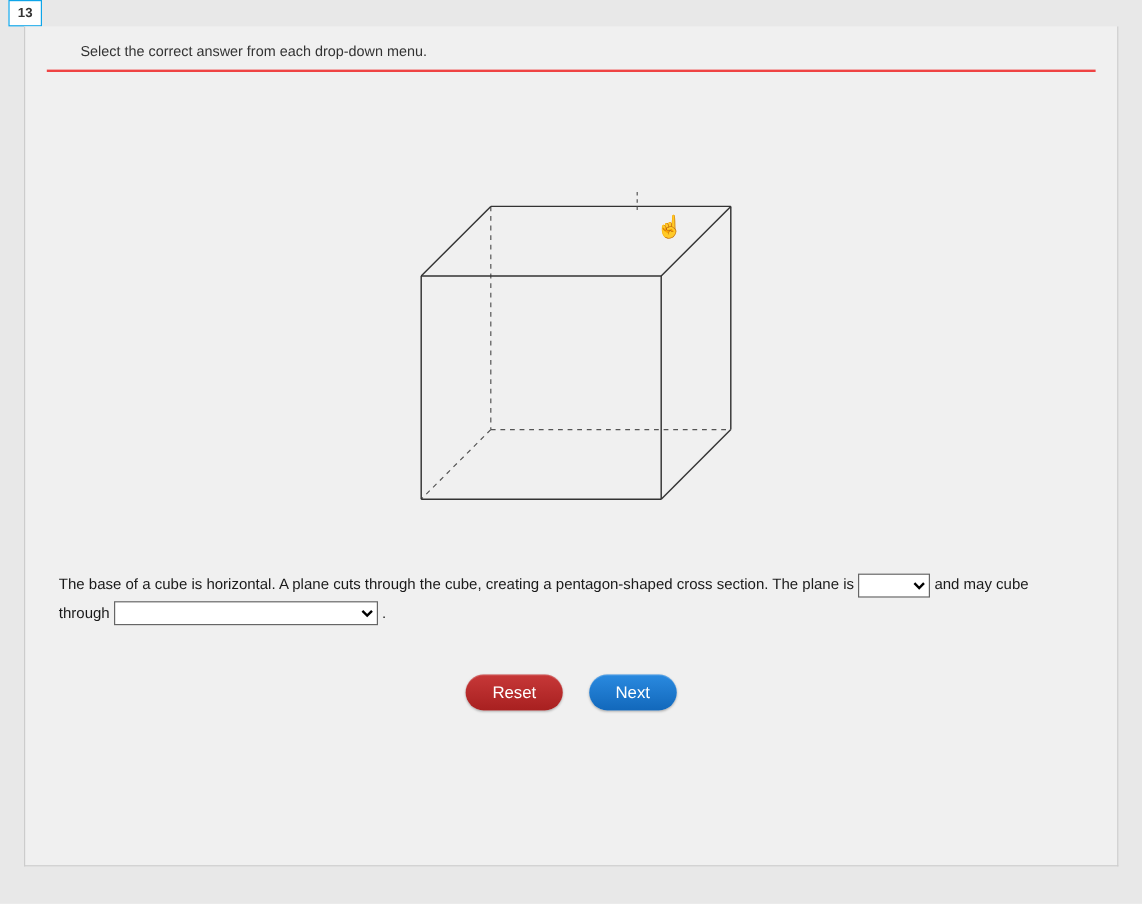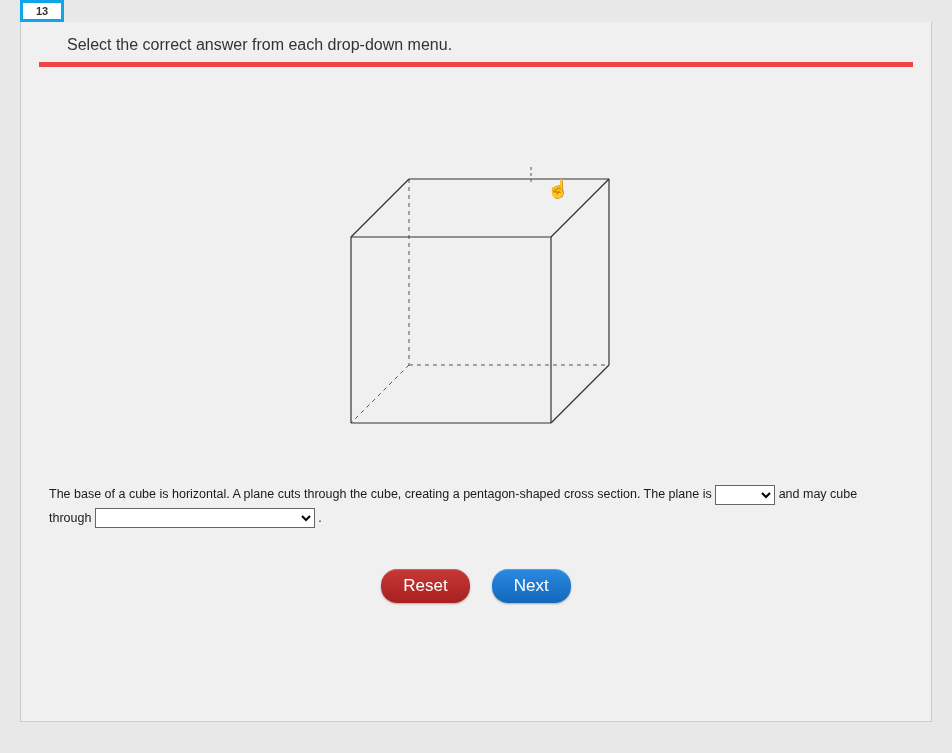--- a/index.html
+++ b/index.html
@@ -14,37 +14,37 @@
       background: #f0f0f0;
       margin: 0 20px 20px 20px;
       padding: 0;
       border-left: 1px solid #ccc;
       border-right: 1px solid #ccc;
       border-bottom: 1px solid #ccc;
       min-height: 700px;
       position: relative;
     }
     .question-tab {
-      width: 44px;
+      width: 28px;
       height: 22px;
       background: #fff;
-      border: 3px solid #0ea5e9;
+      border: 1px solid #0ea5e9;
       display: flex;
       align-items: center;
       justify-content: center;
       font-size: 11px;
       font-weight: bold;
       color: #333;
-      margin-left: 20px;
+      margin-left: 7px;
     }
     .instruction {
-      font-size: 16px;
+      font-size: 12px;
       color: #333;
       padding: 14px 0 8px 28px;
-      border-bottom: 5px solid #ef4444;
+      border-bottom: 2px solid #ef4444;
       margin: 0 18px;
     }
     .figure-area {
       display: flex;
       justify-content: center;
       padding: 40px 0 30px;
     }
     .cube-svg {
       width: 310px;
       height: 340px;
@@ -76,21 +76,21 @@
     .button-row {
       display: flex;
       justify-content: center;
       gap: 22px;
       padding: 28px 0 40px;
     }
     .pill-btn {
       border: none;
       border-radius: 16px;
       padding: 7px 22px;
-      font-size: 17px;
+      font-size: 14px;
       font-weight: 500;
       color: #fff;
       cursor: pointer;
       box-shadow: 0 1px 2px rgba(0,0,0,0.3), inset 0 1px 0 rgba(255,255,255,0.2);
     }
     .btn-reset { background: linear-gradient(#c73838, #a82020); }
     .btn-next  { background: linear-gradient(#2a8ae0, #1268bb); }
   </style>
 </head>
 <body>

